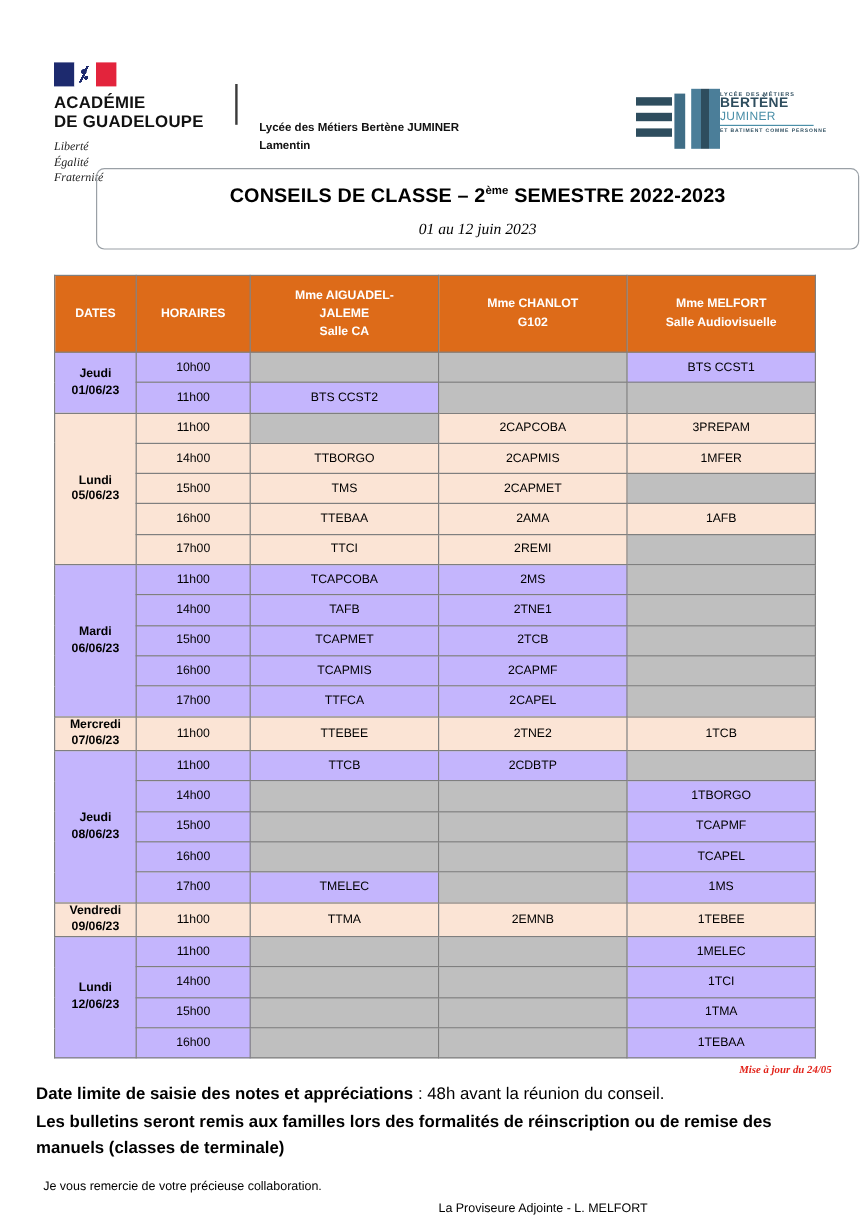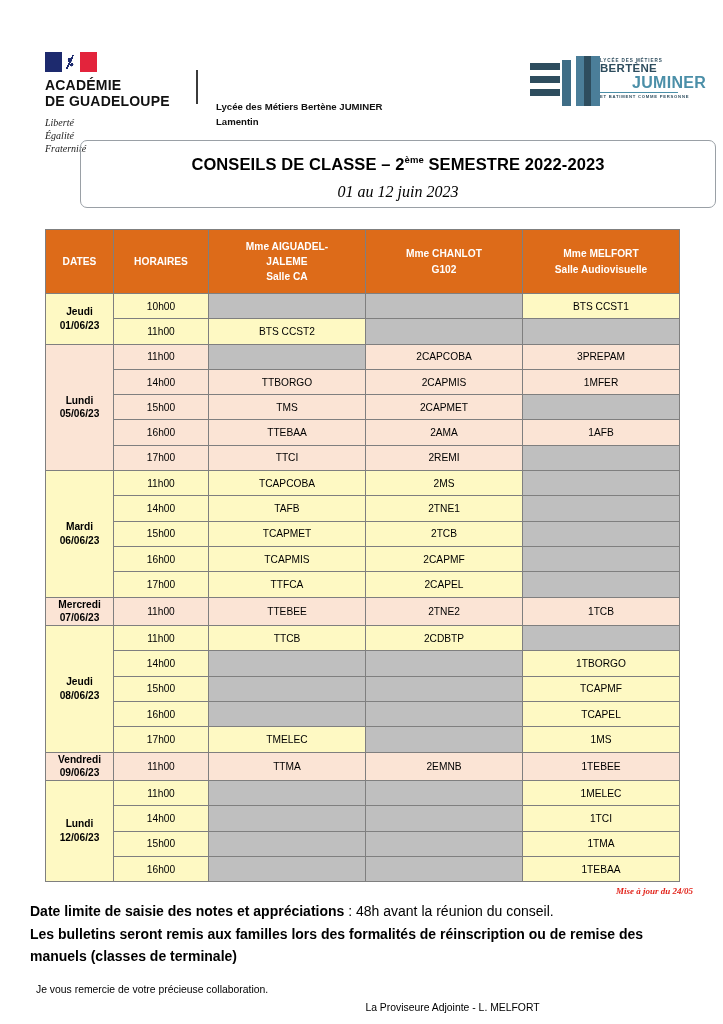--- a/index.html
+++ b/index.html
@@ -69,21 +69,21 @@
     font-size: 9.6px;
     font-weight: 700;
     line-height: 1.55;
     color: #111;
     margin-top: 24px;
   }
 
   
   .logo {
     position: absolute;
-    left: 530px; top: 56px;
+    left: 530px; top: 74px;
     width: 145px; height: 56px;
   }
   .logo .bars {
     position: absolute; left: 0; top: 4px;
     width: 44px; height: 46px;
   }
   .logo .bars i {
     position: absolute; left: 0;
     width: 30px; height: 7px;
     background: #2e4d5e;
@@ -106,22 +106,22 @@
   .logo .txt { position: absolute; left: 70px; top: 2px; width: 78px; }
   .logo .l1 {
     font-size: 4.6px; font-weight: 700; letter-spacing: .9px;
     color: #2e4d5e; white-space: nowrap;
   }
   .logo .l2 {
     font-size: 11.5px; font-weight: 700; letter-spacing: .3px;
     color: #2e4d5e; line-height: 1.02;
   }
   .logo .l3 {
-    font-size: 16px; font-weight: 700; letter-spacing: .3px;
-    color: #4b8fa8; line-height: 1.02; padding-left: 32px;
+    font-size: 10px; font-weight: 400; letter-spacing: .3px;
+    color: #4b8fa8; line-height: 1.02;
   }
   .logo .rule { height: 1px; background: #4b8fa8; margin: 1px 0; }
   .logo .l4 {
     font-size: 4.2px; font-weight: 700; letter-spacing: .75px;
     color: #2e4d5e; white-space: nowrap;
   }
 
   
   .title-box {
     position: absolute;
@@ -137,21 +137,21 @@
     font-size: 16.5px;
     font-weight: 700;
     margin-top: 13px;
     letter-spacing: .1px;
   }
   .title-main sup { font-size: 9.5px; vertical-align: super; }
   .title-sub {
     text-align: center;
     font-family: "Liberation Serif", serif;
     font-style: italic;
-    font-size: 16px;
+    font-size: 13px;
     margin-top: 9px;
   }
 
   
   table.sched {
     position: absolute;
     left: 45px; top: 229px;
     width: 635px;
     border-collapse: collapse;
     table-layout: fixed;
@@ -178,21 +178,21 @@
   .c-time { width: 95px; }
   .c-big  { width: 157px; }
 
   td.datecell {
     font-weight: 700;
     font-size: 10.4px;
     line-height: 1.35;
   }
   tbody tr { height: 25.3px; }
   td.gray  { background: #BFBFBF; }
-  td.white { background: #fef9c3; }
+  td.white { background: #c4b5fd; }
   tr.peach td, td.peach { background: #FBE4D5; }
   tr.peach td.gray { background: #BFBFBF; }
 
   
   .maj {
     position: absolute;
     right: 30px; top: 886px;
     font-family: "Liberation Serif", serif;
     font-style: italic;
     font-weight: 700;

